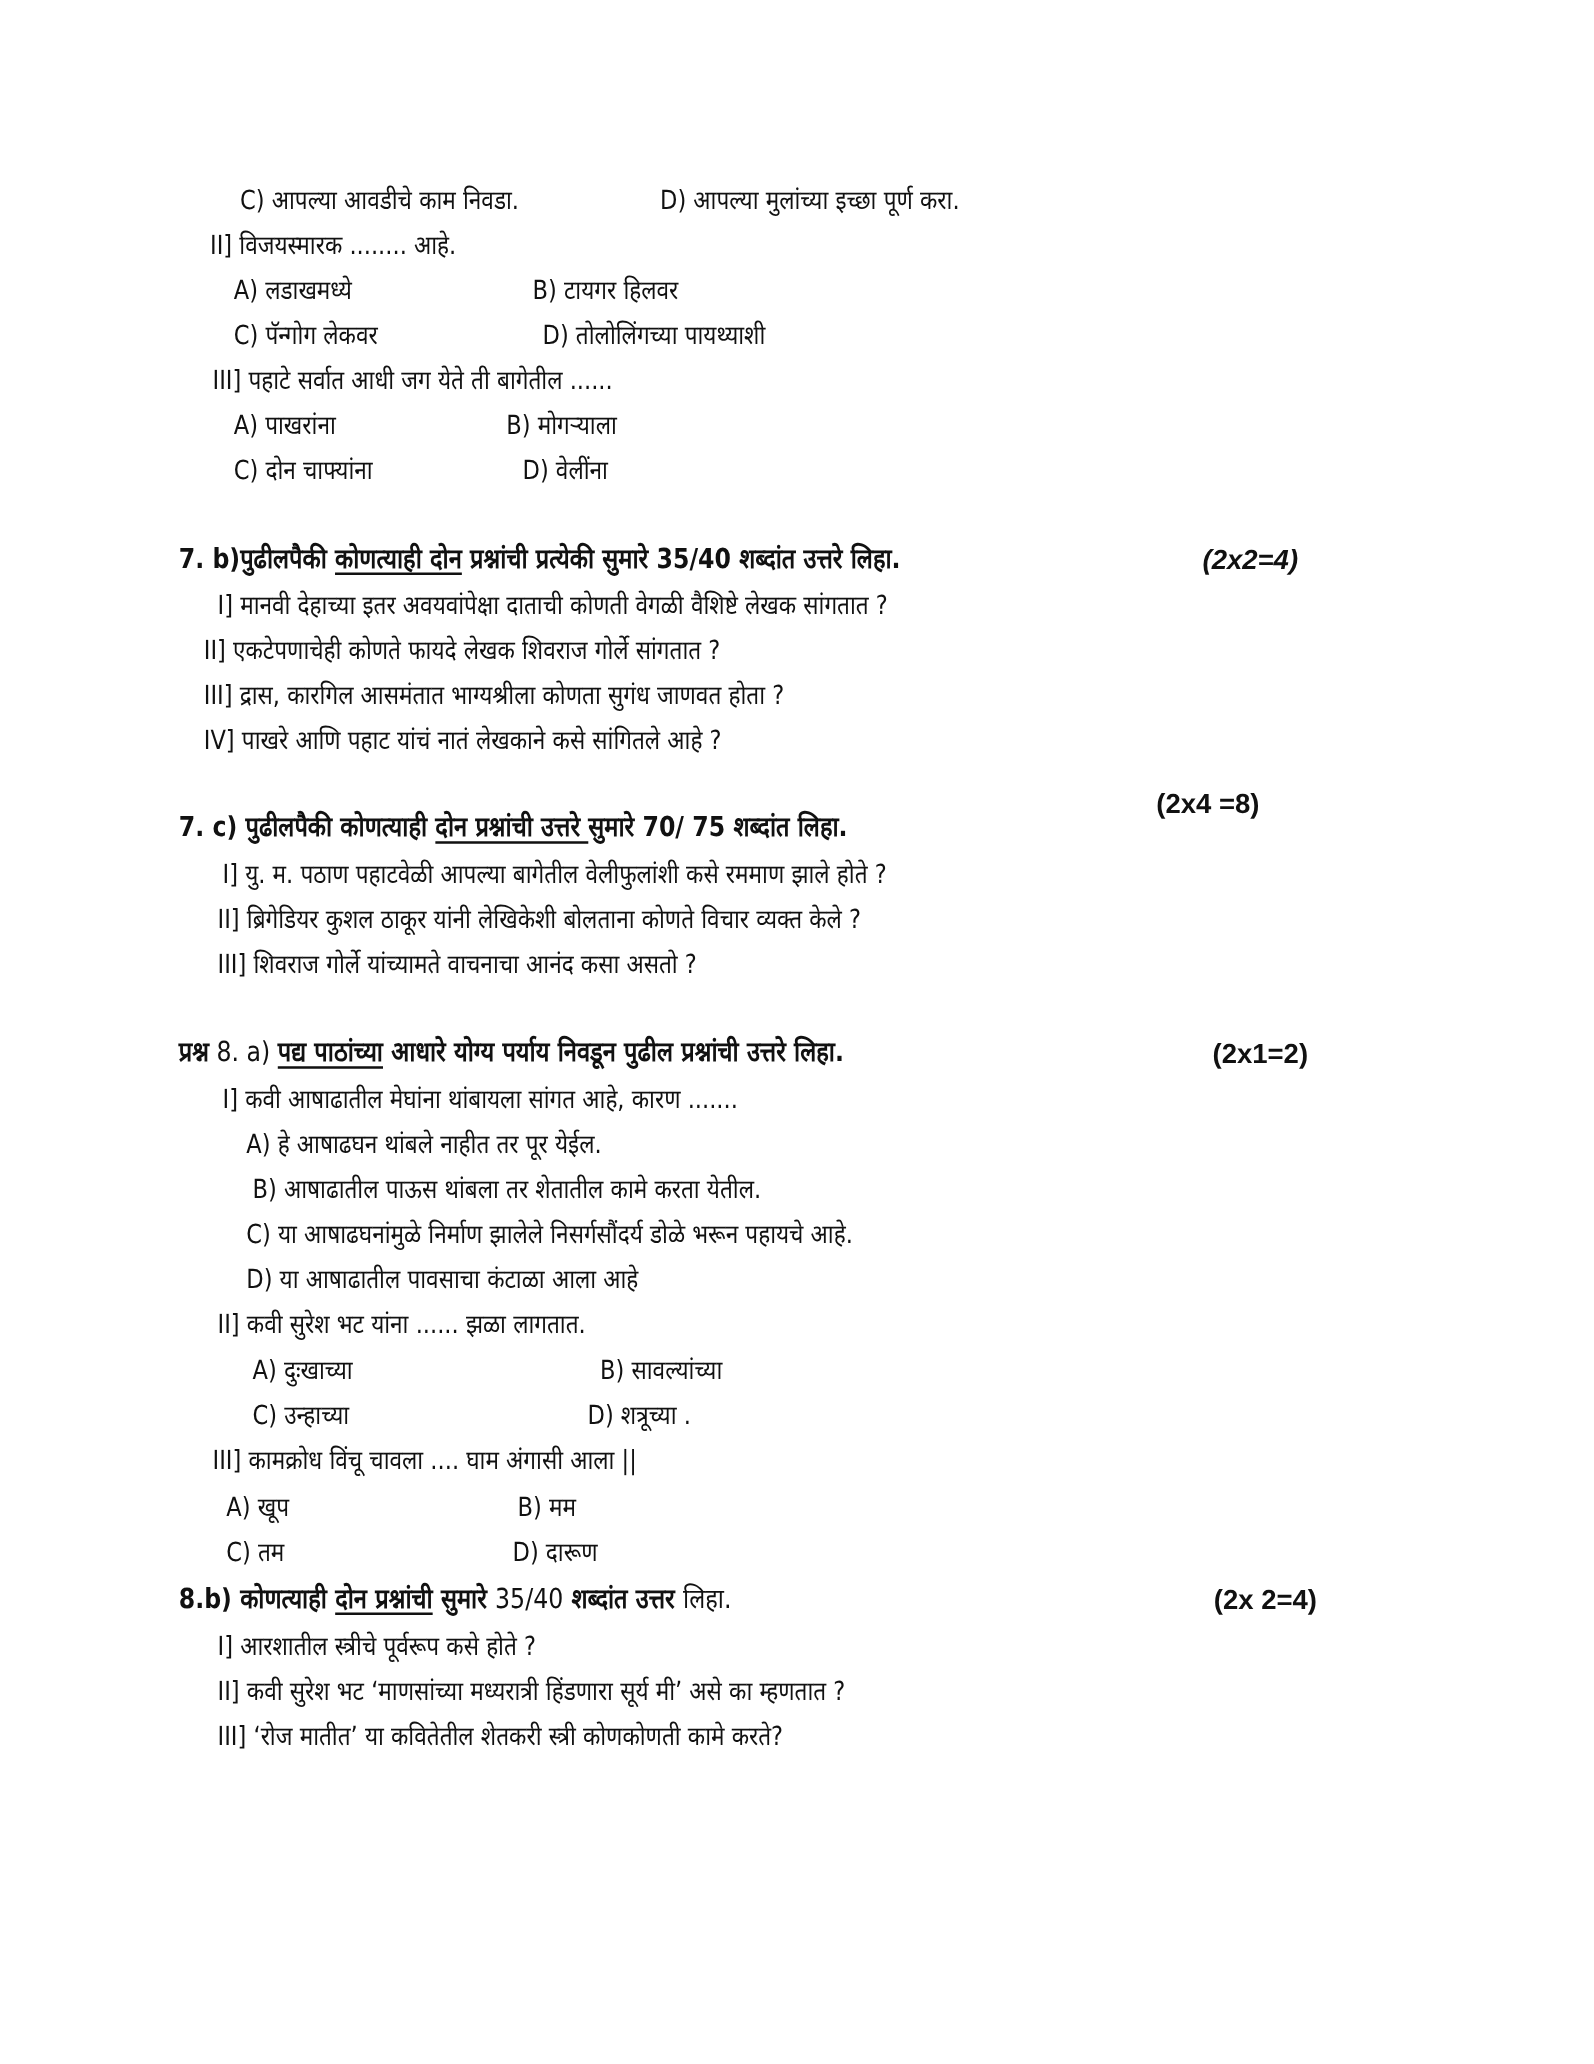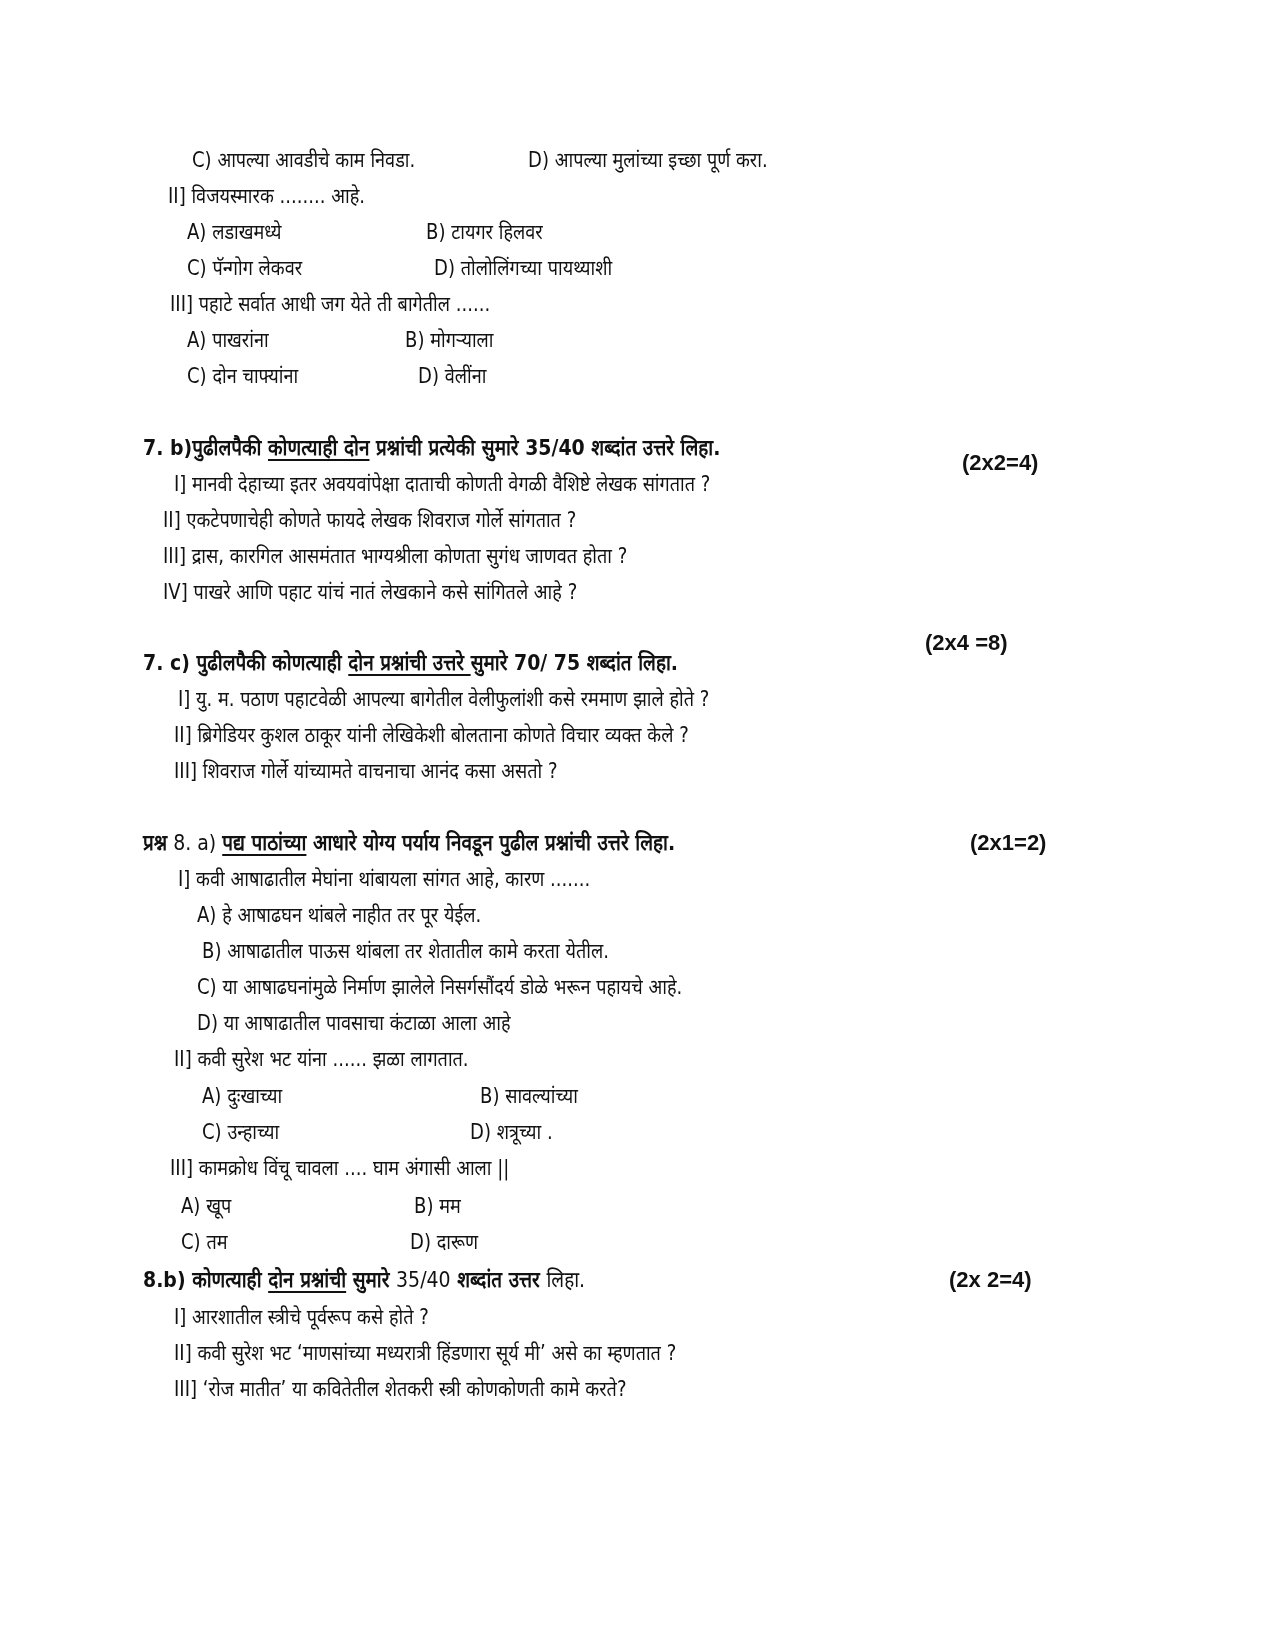--- a/index.html
+++ b/index.html
@@ -45,21 +45,21 @@
   <span class="opt" style="left:187px; top:325px;">A) पाखरांना</span>
   <span class="opt" style="left:405px; top:325px;">B) मोगऱ्याला</span>
   <span class="opt" style="left:187px; top:361px;">C) दोन चाफ्यांना</span>
   <span class="opt" style="left:418px; top:361px;">D) वेलींना</span>
 </div>
 
 <div>
   <div class="line cond bold heading" style="left:143px; top:433px;">
     <span>7. b)पुढीलपैकी </span><span class="u">कोणत्याही दोन</span><span> प्रश्नांची प्रत्येकी सुमारे 35/40 शब्दांत उत्तरे लिहा.</span>
   </div>
-  <span class="marks" style="left:962px; top:448px;">(2x2=4)</span>
+  <span class="marks" style="left:962px; top:433px;font-style:italic;">(2x2=4)</span>
   <span class="line cond" style="left:174px; top:469px;">I] मानवी देहाच्या इतर अवयवांपेक्षा दाताची कोणती वेगळी वैशिष्टे लेखक सांगतात ?</span>
   <span class="line cond" style="left:163px; top:505px;">II] एकटेपणाचेही कोणते फायदे लेखक शिवराज गोर्ले सांगतात ?</span>
   <span class="line cond" style="left:163px; top:541px;">III] द्रास, कारगिल आसमंतात भाग्यश्रीला कोणता सुगंध जाणवत होता ?</span>
   <span class="line cond" style="left:163px; top:577px;">IV] पाखरे आणि पहाट यांचं नातं लेखकाने कसे सांगितले आहे ?</span>
 </div>
 
 <div>
   <div class="line cond bold heading" style="left:143px; top:648px;">
     <span>7. c) पुढीलपैकी कोणत्याही </span><span class="u">दोन प्रश्नांची उत्तरे </span><span> सुमारे 70/ 75 शब्दांत लिहा.</span>
   </div>
@@ -91,17 +91,17 @@
   <span class="opt" style="left:181px; top:1191px;">A) खूप</span>
   <span class="opt" style="left:414px; top:1191px;">B) मम</span>
   <span class="opt" style="left:181px; top:1227px;">C) तम</span>
   <span class="opt" style="left:410px; top:1227px;">D) दारूण</span>
 </div>
 
 <div>
   <div class="line cond heading" style="left:143px; top:1265px;">
     <span class="bold">8.b) कोणत्याही </span><span class="bold u">दोन प्रश्नांची</span><span class="bold"> सुमारे </span><span>35/40</span><span class="bold"> शब्दांत उत्तर </span><span>लिहा.</span>
   </div>
-  <span class="marks" style="left:949px; top:1265px;">(2x 2=4)</span>
+  <span class="marks" style="left:971px; top:1265px;">(2x 2=4)</span>
   <span class="line cond" style="left:174px; top:1302px;">I] आरशातील स्त्रीचे पूर्वरूप कसे होते ?</span>
   <span class="line cond" style="left:174px; top:1338px;">II] कवी सुरेश भट ‘माणसांच्या मध्यरात्री हिंडणारा सूर्य मी’ असे का म्हणतात ?</span>
   <span class="line cond" style="left:174px; top:1374px;">III] ‘रोज मातीत’ या कवितेतील शेतकरी स्त्री कोणकोणती कामे करते?</span>
 </div>
 
 </body></html>

